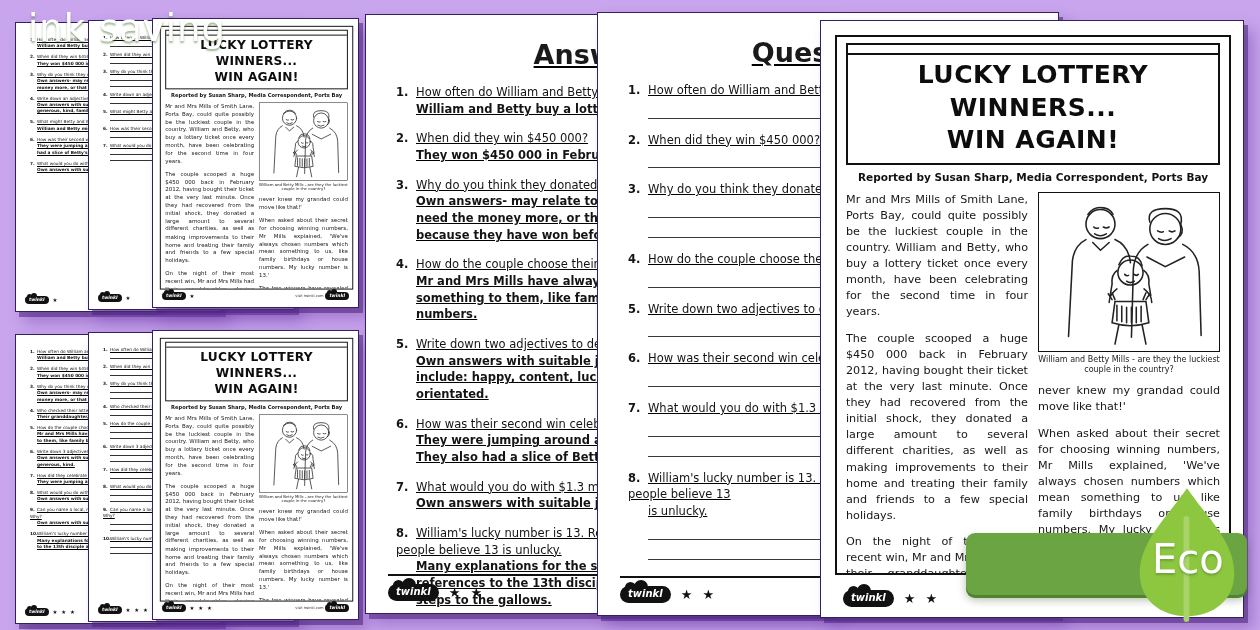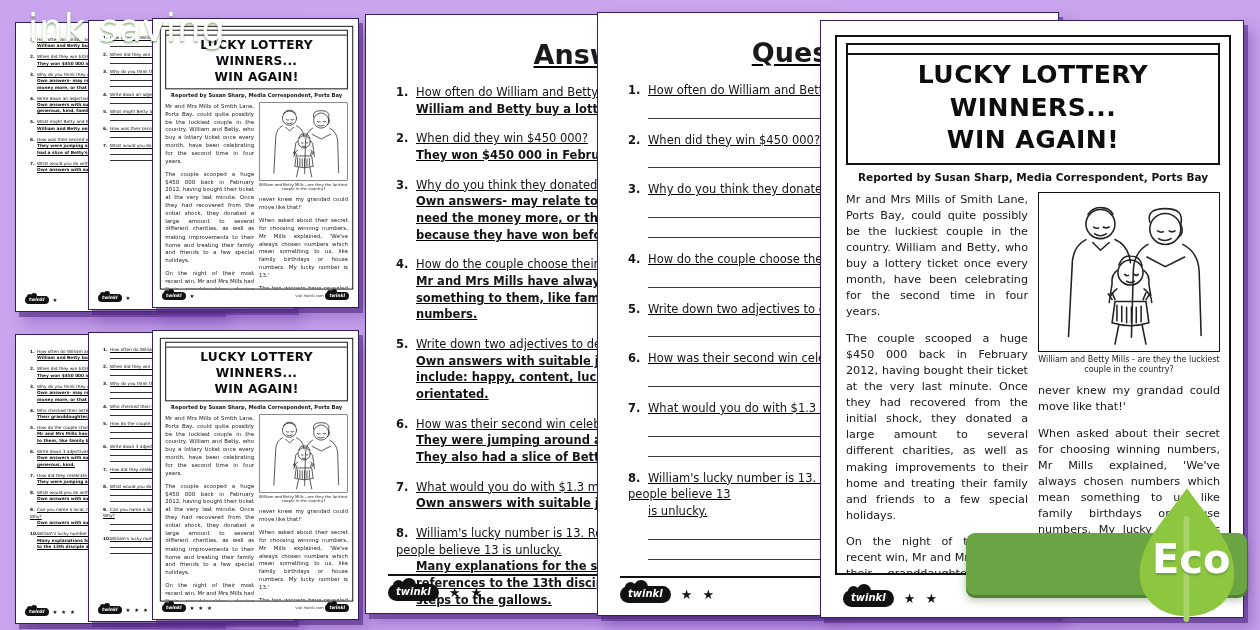--- a/index.html
+++ b/index.html
@@ -83,21 +83,21 @@
                 transform:scale(0.4884); transform-origin:0 0; }          
 
   
   .badge { position:absolute; left:966px; top:533px; width:281px; height:62px;
            background:#6ba443; border-radius:9px; z-index:40;
            box-shadow:0 3px 0 #4f8231, 0 5px 8px rgba(40,70,20,.35); }
   .badge-label { position:absolute; left:28px; top:7px; font-size:37px; font-weight:normal;
                  color:#fff; letter-spacing:1px; z-index:41;
                  text-shadow:0 2px 2px rgba(60,110,40,.5); }
   .leaf { position:absolute; left:1128px; top:486px; width:118px; height:136px; z-index:42; }
-  .eco-label { position:absolute; left:1152px; top:536px; font-size:40px; font-weight:bold;
+  .eco-label { position:absolute; left:1152px; top:536px; font-size:40px; font-weight:normal;
                color:#fff; z-index:43; text-shadow:0 2px 2px rgba(80,130,50,.5); }
 </style>
 </head>
 <body>
 
 <div class="pg pg-answers">
   <div class="sheet-head">Answers</div>
   <div class="sheet-body">
       <div class="a-item">
       <div><span class="q-num">1.</span><span class="q-text">How often do William and Betty play the lottery?</span></div>

